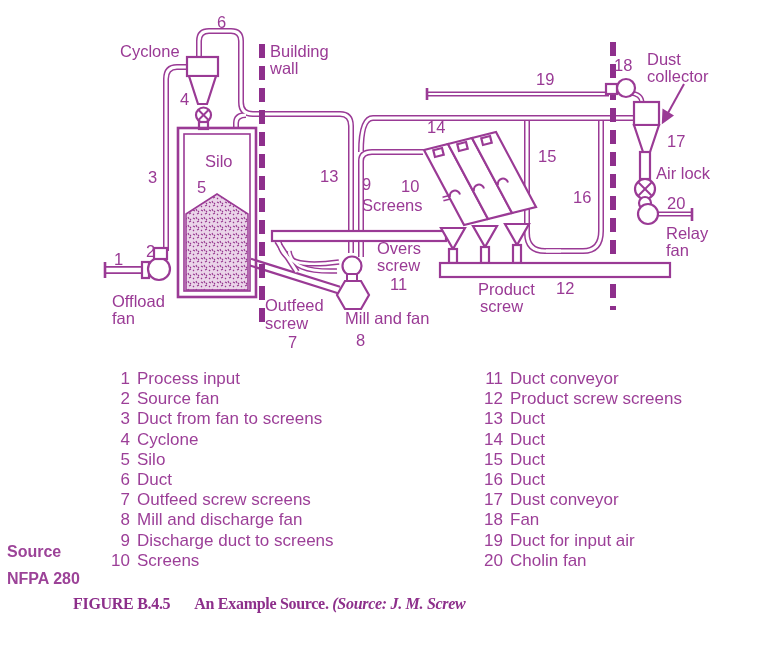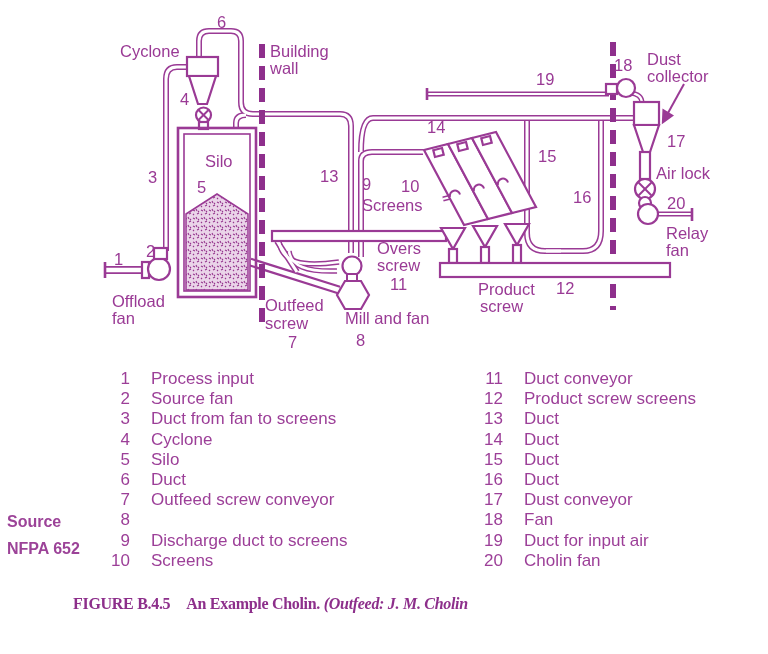--- a/index.html
+++ b/index.html
@@ -4,29 +4,29 @@
 <style>
   html,body{margin:0;padding:0;background:#ffffff;}
   #stage{position:relative;width:768px;height:654px;background:#fff;overflow:hidden;
          font-family:"Liberation Sans",sans-serif;}
   #diagram-svg{position:absolute;left:0;top:0;}
   .dlabel{font-family:"Liberation Sans",sans-serif;font-size:16.5px;fill:#9A3A95;}
   
   .legend-col{position:absolute;top:369px;color:#9C3F98;font-size:17px;line-height:20.2px;}
   .lrow{display:flex;white-space:nowrap;}
   .ln{display:inline-block;width:27px;text-align:right;flex:0 0 27px;}
-  .ll{margin-left:21px;}
+  .ll{margin-left:7px;}
   
-  #source-block{position:absolute;left:7px;top:508px;color:#9C4398;
+  #source-block{position:absolute;left:7px;top:538px;color:#9C4398;
                 font-weight:bold;font-size:16px;line-height:27px;white-space:nowrap;}
   
   #caption-block{position:absolute;left:73px;top:592px;width:480px;color:#8D2F8B;
                  font-family:"Liberation Serif",serif;font-weight:bold;font-size:16px;
                  letter-spacing:-0.3px;line-height:24px;}
-  #caption-block .fig{margin-right:16px;}
+  #caption-block .fig{margin-right:24px;}
   #caption-block .ital{font-style:italic;}
   .cap-line{white-space:nowrap;}
 </style>
 </head>
 <body>
 
 <div id="stage">
 
 <svg id="diagram-svg" width="768" height="360" viewBox="0 0 768 360">
   <defs>
@@ -224,24 +224,25 @@
   <div class="lrow">
         <span class="ln">5</span>
         <span class="ll">Silo</span>
       </div>
   <div class="lrow">
         <span class="ln">6</span>
         <span class="ll">Duct</span>
       </div>
   <div class="lrow">
         <span class="ln">7</span>
-        <span class="ll">Outfeed screw conveyor</span>
+        <span class="ll">Outfeed screw screens</span>
       </div>
   <div class="lrow">
         <span class="ln">8</span>
+        <span class="ll">Mill and discharge fan</span>
       </div>
   <div class="lrow">
         <span class="ln">9</span>
         <span class="ll">Discharge duct to screens</span>
       </div>
   <div class="lrow">
         <span class="ln">10</span>
         <span class="ll">Screens</span>
       </div>
 </div>
@@ -284,23 +285,23 @@
         <span class="ll">Duct for input air</span>
       </div>
   <div class="lrow">
         <span class="ln">20</span>
         <span class="ll">Cholin fan</span>
       </div>
 </div>
 
 <div id="source-block">
   <div>Source</div>
-  <div>NFPA 652</div>
+  <div>NFPA 280</div>
 </div>
 
 <div id="caption-block">
   <div class="cap-line">
-    <span class="fig">FIGURE B.4.5</span><span>An Example Cholin.</span>
-    <span class="ital">(Outfeed: J. M. Cholin</span>
+    <span class="fig">FIGURE B.4.5</span><span>An Example Source.</span>
+    <span class="ital">(Source: J. M. Screw</span>
   </div>
 </div>
 
 </div>
 
 </body></html>

